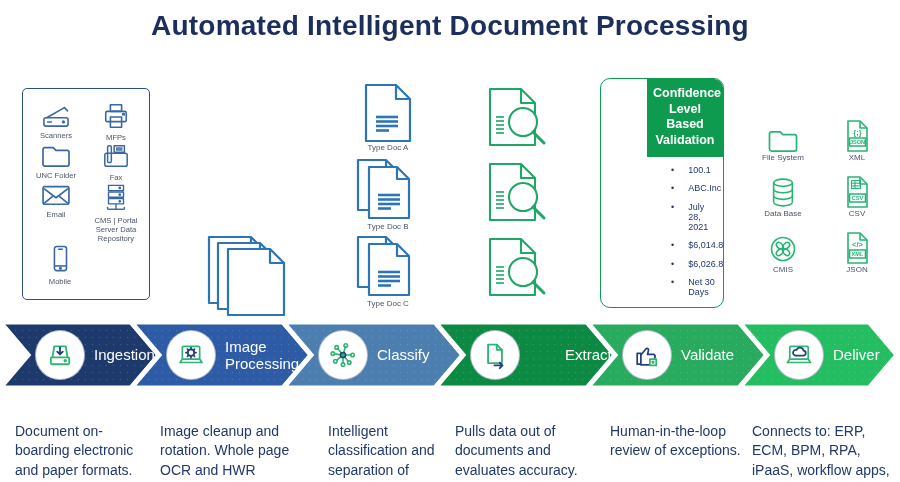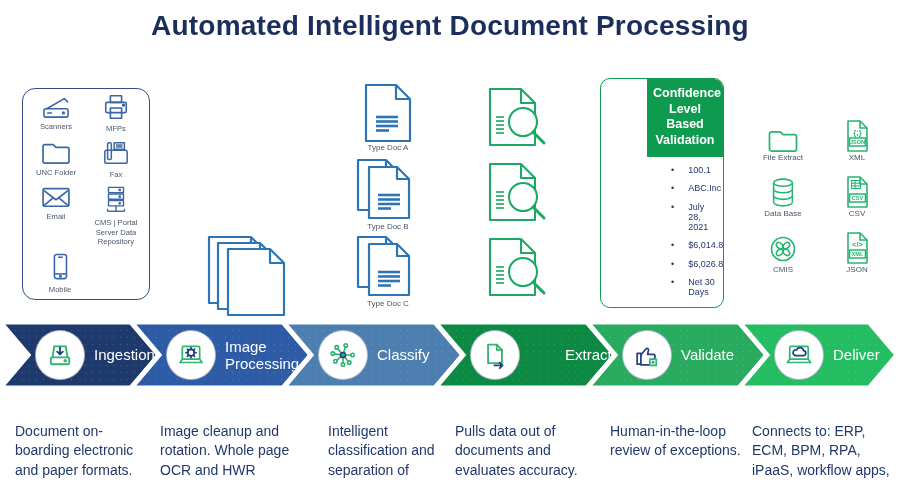--- a/index.html
+++ b/index.html
@@ -6,21 +6,21 @@
   .page{position:relative;width:900px;height:482px;background:#fff;overflow:hidden;
         font-family:"Liberation Sans",sans-serif;}
   .abs{position:absolute;}
   
   .title{left:0;top:10px;width:900px;text-align:center;font-size:28px;font-weight:bold;
          color:#1c2e5c;letter-spacing:.2px;}
   
   .diagram{left:0;top:55px;width:900px;height:264px;}
   
   .sources-box{left:22px;top:33px;width:128px;height:212px;border:1.6px solid #2e4f86;
-               border-radius:13px;display:flex;flex-direction:column;justify-content:space-between;
+               border-radius:5px;display:flex;flex-direction:column;justify-content:center;
                padding:4px 2px;box-sizing:border-box;}
   .src-row{display:flex;justify-content:space-evenly;}
   .src-item{width:58px;display:flex;flex-direction:column;align-items:center;}
   .src-label{font-size:7.6px;color:#4a5568;text-align:center;margin-top:3px;line-height:1.25;}
   
   .small-label{font-size:8px;color:#4a5568;text-align:center;}
   
   .typedoc{width:96px;display:flex;flex-direction:column;align-items:center;}
   .magdoc{width:76px;}
   
@@ -310,21 +310,21 @@
         </g>
       </svg>
     </div>
 
     <div class="abs outputs">
       <div class="out-row">
         <div class="out-item">
           <svg width="34" height="27" viewBox="0 0 34 28">
             <path d="M3 24 V8 a2 2 0 0 1 2 -2 h9 l3 3 h12 a2 2 0 0 1 2 2 v13 a2 2 0 0 1 -2 2 H5 a2 2 0 0 1 -2 -2 Z" fill="none" stroke="#27b573" stroke-width="1.8" stroke-linejoin="round"></path>
           </svg>
-          <span class="small-label">File Extract</span>
+          <span class="small-label">File System</span>
         </div>
         <div class="out-item">
           <svg width="27" height="34" viewBox="0 0 27 34">
             <g fill="none" stroke="#27b573" stroke-width="1.6" stroke-linejoin="round">
               <path d="M4 2 H16 L23 9 V32 H4 Z" fill="#fff"></path>
                 <path d="M16 2 V9 H23"></path>
               <rect x="5.5" y="19" width="16" height="8" fill="#fff"></rect>
             </g>
             <text x="13.5" y="15.5" text-anchor="middle" font-size="7.5" font-weight="bold" fill="#27b573">{;}</text>
             <text x="13.5" y="25.3" text-anchor="middle" font-size="5.6" font-weight="bold" fill="#27b573">JSON</text>

